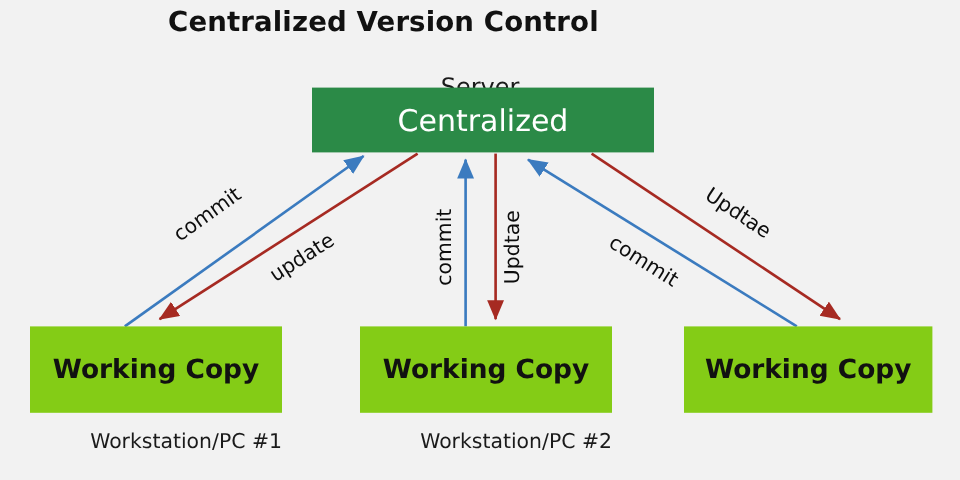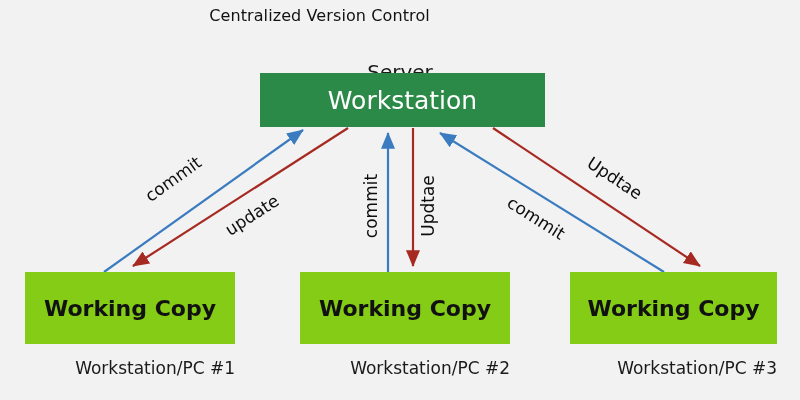--- a/index.html
+++ b/index.html
@@ -26,22 +26,22 @@
     width: 800px;
     height: 400px;
     pointer-events: none;
   }
   .title {
     position: absolute;
     left: 0;
     top: 6px;
     width: 639px;
     text-align: center;
-    font-size: 16px;
-    font-weight: normal;
+    font-size: 23px;
+    font-weight: bold;
     color: #111111;
     letter-spacing: 0.1px;
   }
   .server-label {
     position: absolute;
     left: 0;
     top: 60px;
     width: 800px;
     text-align: center;
     font-size: 20px;
@@ -119,36 +119,35 @@
 
     <line x1="664" y1="272" x2="440" y2="133" stroke="#3b7bbf" stroke-width="2.2" marker-end="url(#arrow-blue)"></line>
     <line x1="493" y1="128" x2="700" y2="266" stroke="#a62a22" stroke-width="2.2" marker-end="url(#arrow-red)"></line>
   </svg>
 
   <div class="title">Centralized Version Control</div>
 
   <div class="server-label">Server</div>
 
   <div class="repo-box">
-    <span>Workstation</span>
+    <span>Centralized</span>
   </div>
 
   <div class="wc-box wc-1">
     <span>Working Copy</span>
   </div>
   <div class="wc-box wc-2">
     <span>Working Copy</span>
   </div>
   <div class="wc-box wc-3">
     <span>Working Copy</span>
   </div>
 
   <div class="ws-label ws-1">Workstation/PC #1</div>
   <div class="ws-label ws-2">Workstation/PC #2</div>
-  <div class="ws-label ws-3">Workstation/PC #3</div>
 
   <div class="edge-label" style="left:141px; top:169px; transform: rotate(-35.5deg);">commit</div>
   <div class="edge-label" style="left:222px; top:205px; transform: rotate(-32.5deg);">update</div>
 
   <div class="edge-label" style="left:339px; top:196px; transform: rotate(-90deg);">commit</div>
   <div class="edge-label" style="left:397px; top:196px; transform: rotate(-90deg);">Updtae</div>
 
   <div class="edge-label" style="left:504px; top:208px; transform: rotate(32.5deg);">commit</div>
   <div class="edge-label" style="left:584px; top:168px; transform: rotate(33.5deg);">Updtae</div>
 

